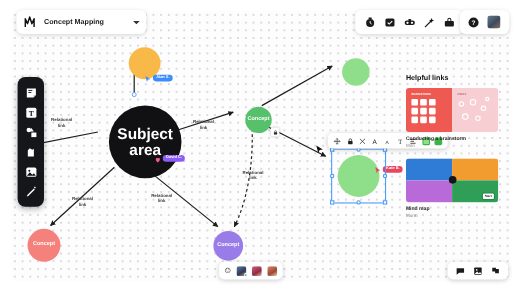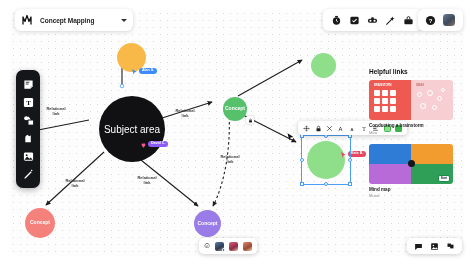--- a/index.html
+++ b/index.html
@@ -74,21 +74,21 @@
   .rail-btn svg { width: 11px; height: 11px; }
 
   
   .node { position: absolute; border-radius: 50%;
     display:flex; align-items:center; justify-content:center; }
   .node .lbl { font-size: 5px; color:#fff; font-weight:600; text-align:center; line-height:1.1;}
   .node-center {
     left: 89px; top: 86px; width: 66px; height: 66px;
     background: #111114;
   }
-  .node-center .lbl { font-size: 10px; font-weight: normal; }
+  .node-center .lbl { font-size: 14px; font-weight: bold; }
   .node-orange { left: 107px; top: 33px; width: 29px; height: 29px; background:#f9b949; }
   .node-green-sm { left: 213px; top: 87px; width: 24px; height: 24px; background:#56c06a; }
   .node-green-top { left: 301px; top: 43px; width: 25px; height: 25px; background:#8ede8a; }
   .node-pink { left: 15px; top: 198px; width: 30px; height: 30px; background:#f4817c; }
   .node-purple { left: 184px; top: 200px; width: 27px; height: 27px; background:#9a7ce8; }
   .node-sel {
     left: 297px; top: 131px; width: 38px; height: 38px; background:#8ede8a;
   }
 
   

